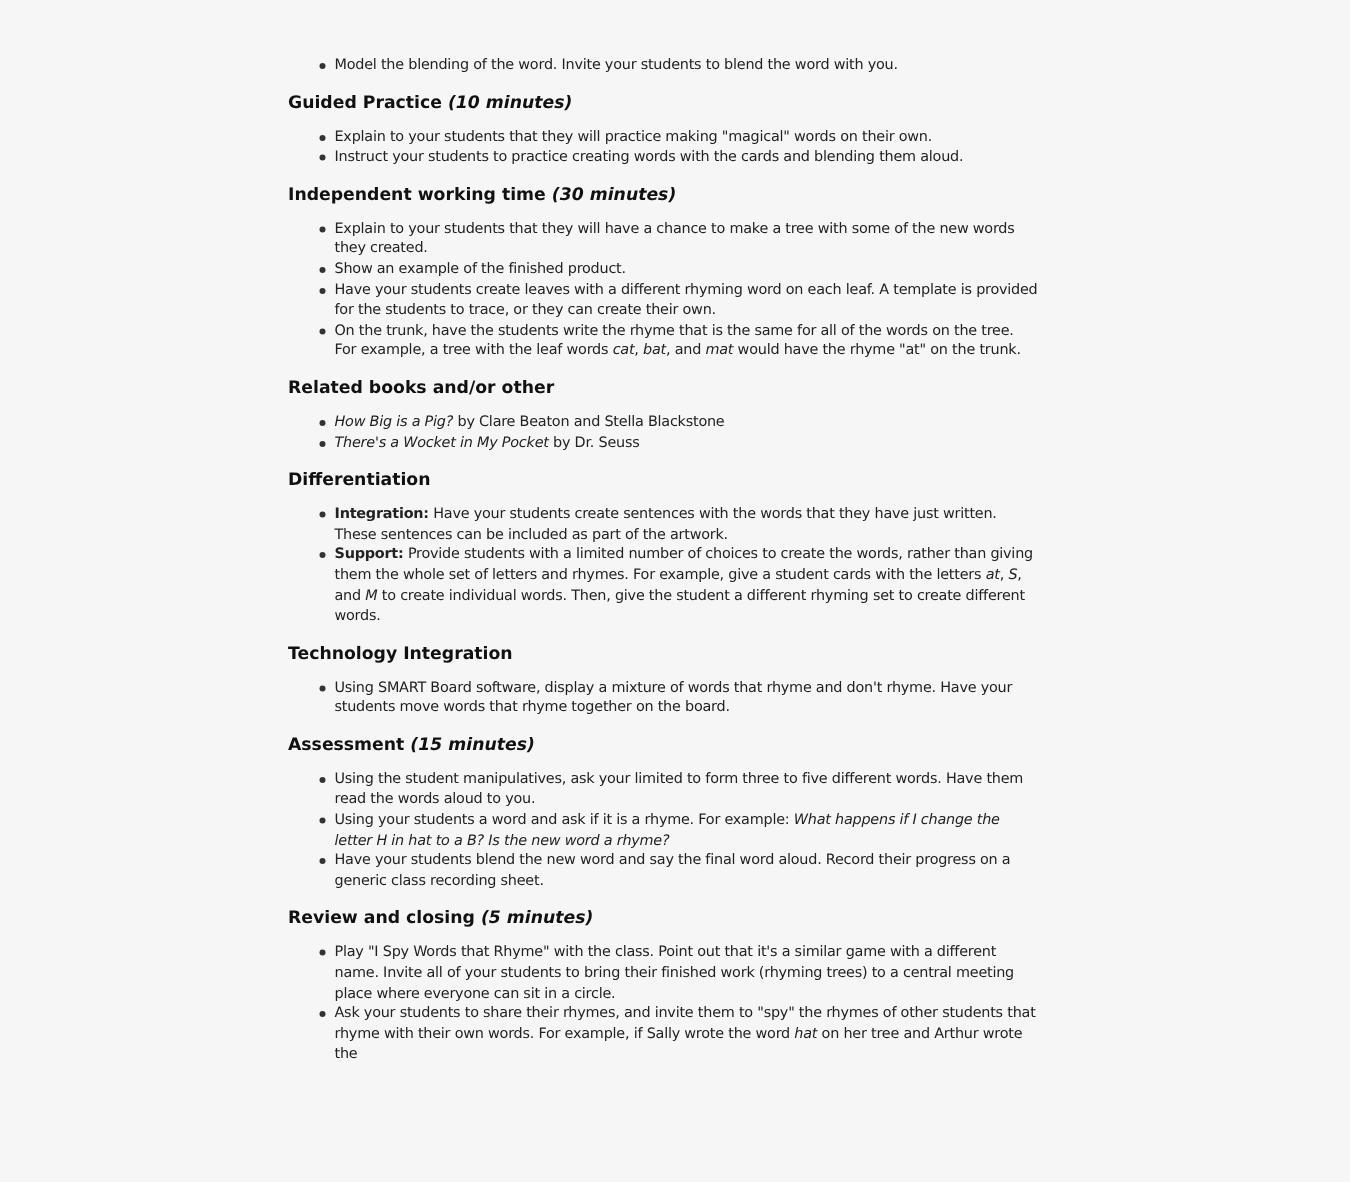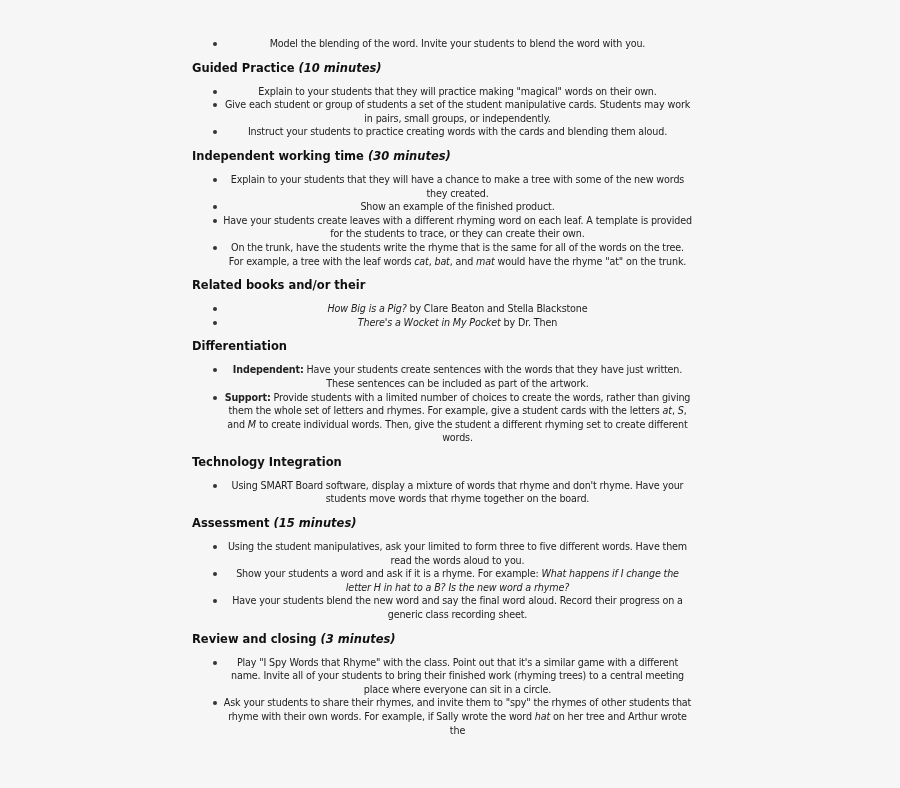--- a/index.html
+++ b/index.html
@@ -12,21 +12,21 @@
   }
   .doc {
     position: absolute; left: 192px; top: 37px; width: 500px;
   }
   .section h2 {
     font-size: 11.5px; font-weight: bold; margin: 0; height: 14px; line-height: 14px;
     color: #111;
   }
   .section h2 .dur { font-style: italic; text-align: center; }
   ul {
-    margin: 10px 0 10px 0; padding: 0 0 0 31px; list-style: none; text-align: center;
+    margin: 10px 0 10px 0; padding: 0 0 0 31px; list-style: none;
   }
   li {
     position: relative; font-size: 9.6px; line-height: 13.6px; letter-spacing: -0.15px;
     color: #222;
   }
   li::before {
     content: ""; position: absolute; left: -10px; top: 5px; width: 4px; height: 4px;
     border-radius: 50%; background: #333;
   }
   li b { font-weight: bold; }
@@ -39,68 +39,67 @@
 <div class="doc">
 
   <ul class="first-ul">
     <li>Model the blending of the word. Invite your students to blend the word with you.</li>
   </ul>
 
   <div class="section">
     <h2><span>Guided Practice</span> <span class="dur">(10 minutes)</span></h2>
     <ul>
       <li>Explain to your students that they will practice making "magical" words on their own.</li>
-      <li>Give each student or group of students a set of the student manipulative cards. Students may work in pairs, small groups, or independently.</li>
       <li>Instruct your students to practice creating words with the cards and blending them aloud.</li>
     </ul>
   </div>
 
   <div class="section">
     <h2><span>Independent working time</span> <span class="dur">(30 minutes)</span></h2>
     <ul>
       <li>Explain to your students that they will have a chance to make a tree with some of the new words they created.</li>
       <li>Show an example of the finished product.</li>
       <li>Have your students create leaves with a different rhyming word on each leaf. A template is provided for the students to trace, or they can create their own.</li>
       <li><span>On the trunk, have the students write the rhyme that is the same for all of the words on the tree. For example, a tree with the leaf words </span><i>cat</i><span>, </span><i>bat</i><span>, and </span><i>mat</i><span> would have the rhyme "at" on the trunk.</span></li>
     </ul>
   </div>
 
   <div class="section">
-    <h2>Related books and/or their</h2>
+    <h2>Related books and/or other</h2>
     <ul>
       <li><i>How Big is a Pig?</i><span> by Clare Beaton and Stella Blackstone</span></li>
-      <li><i>There's a Wocket in My Pocket</i><span> by Dr. Then</span></li>
+      <li><i>There's a Wocket in My Pocket</i><span> by Dr. Seuss</span></li>
     </ul>
   </div>
 
   <div class="section">
     <h2>Differentiation</h2>
     <ul>
-      <li><b>Independent:</b><span> Have your students create sentences with the words that they have just written. These sentences can be included as part of the artwork.</span></li>
+      <li><b>Integration:</b><span> Have your students create sentences with the words that they have just written. These sentences can be included as part of the artwork.</span></li>
       <li><b>Support:</b><span> Provide students with a limited number of choices to create the words, rather than giving them the whole set of letters and rhymes. For example, give a student cards with the letters </span><i>at</i><span>, </span><i>S</i><span>, and </span><i>M</i><span> to create individual words. Then, give the student a different rhyming set to create different words.</span></li>
     </ul>
   </div>
 
   <div class="section">
     <h2>Technology Integration</h2>
     <ul>
       <li>Using SMART Board software, display a mixture of words that rhyme and don't rhyme. Have your students move words that rhyme together on the board.</li>
     </ul>
   </div>
 
   <div class="section">
     <h2><span>Assessment</span> <span class="dur">(15 minutes)</span></h2>
     <ul>
       <li>Using the student manipulatives, ask your limited to form three to five different words. Have them read the words aloud to you.</li>
-      <li><span>Show your students a word and ask if it is a rhyme. For example: </span><i>What happens if I change the letter H in hat to a B? Is the new word a rhyme?</i></li>
+      <li><span>Using your students a word and ask if it is a rhyme. For example: </span><i>What happens if I change the letter H in hat to a B? Is the new word a rhyme?</i></li>
       <li>Have your students blend the new word and say the final word aloud. Record their progress on a generic class recording sheet.</li>
     </ul>
   </div>
 
   <div class="section">
-    <h2><span>Review and closing</span> <span class="dur">(3 minutes)</span></h2>
+    <h2><span>Review and closing</span> <span class="dur">(5 minutes)</span></h2>
     <ul>
       <li>Play "I Spy Words that Rhyme" with the class. Point out that it's a similar game with a different name. Invite all of your students to bring their finished work (rhyming trees) to a central meeting place where everyone can sit in a circle.</li>
       <li><span>Ask your students to share their rhymes, and invite them to "spy" the rhymes of other students that rhyme with their own words. For example, if Sally wrote the word </span><i>hat</i><span> on her tree and Arthur wrote the</span></li>
     </ul>
   </div>
 
 </div>
 
 </body></html>

